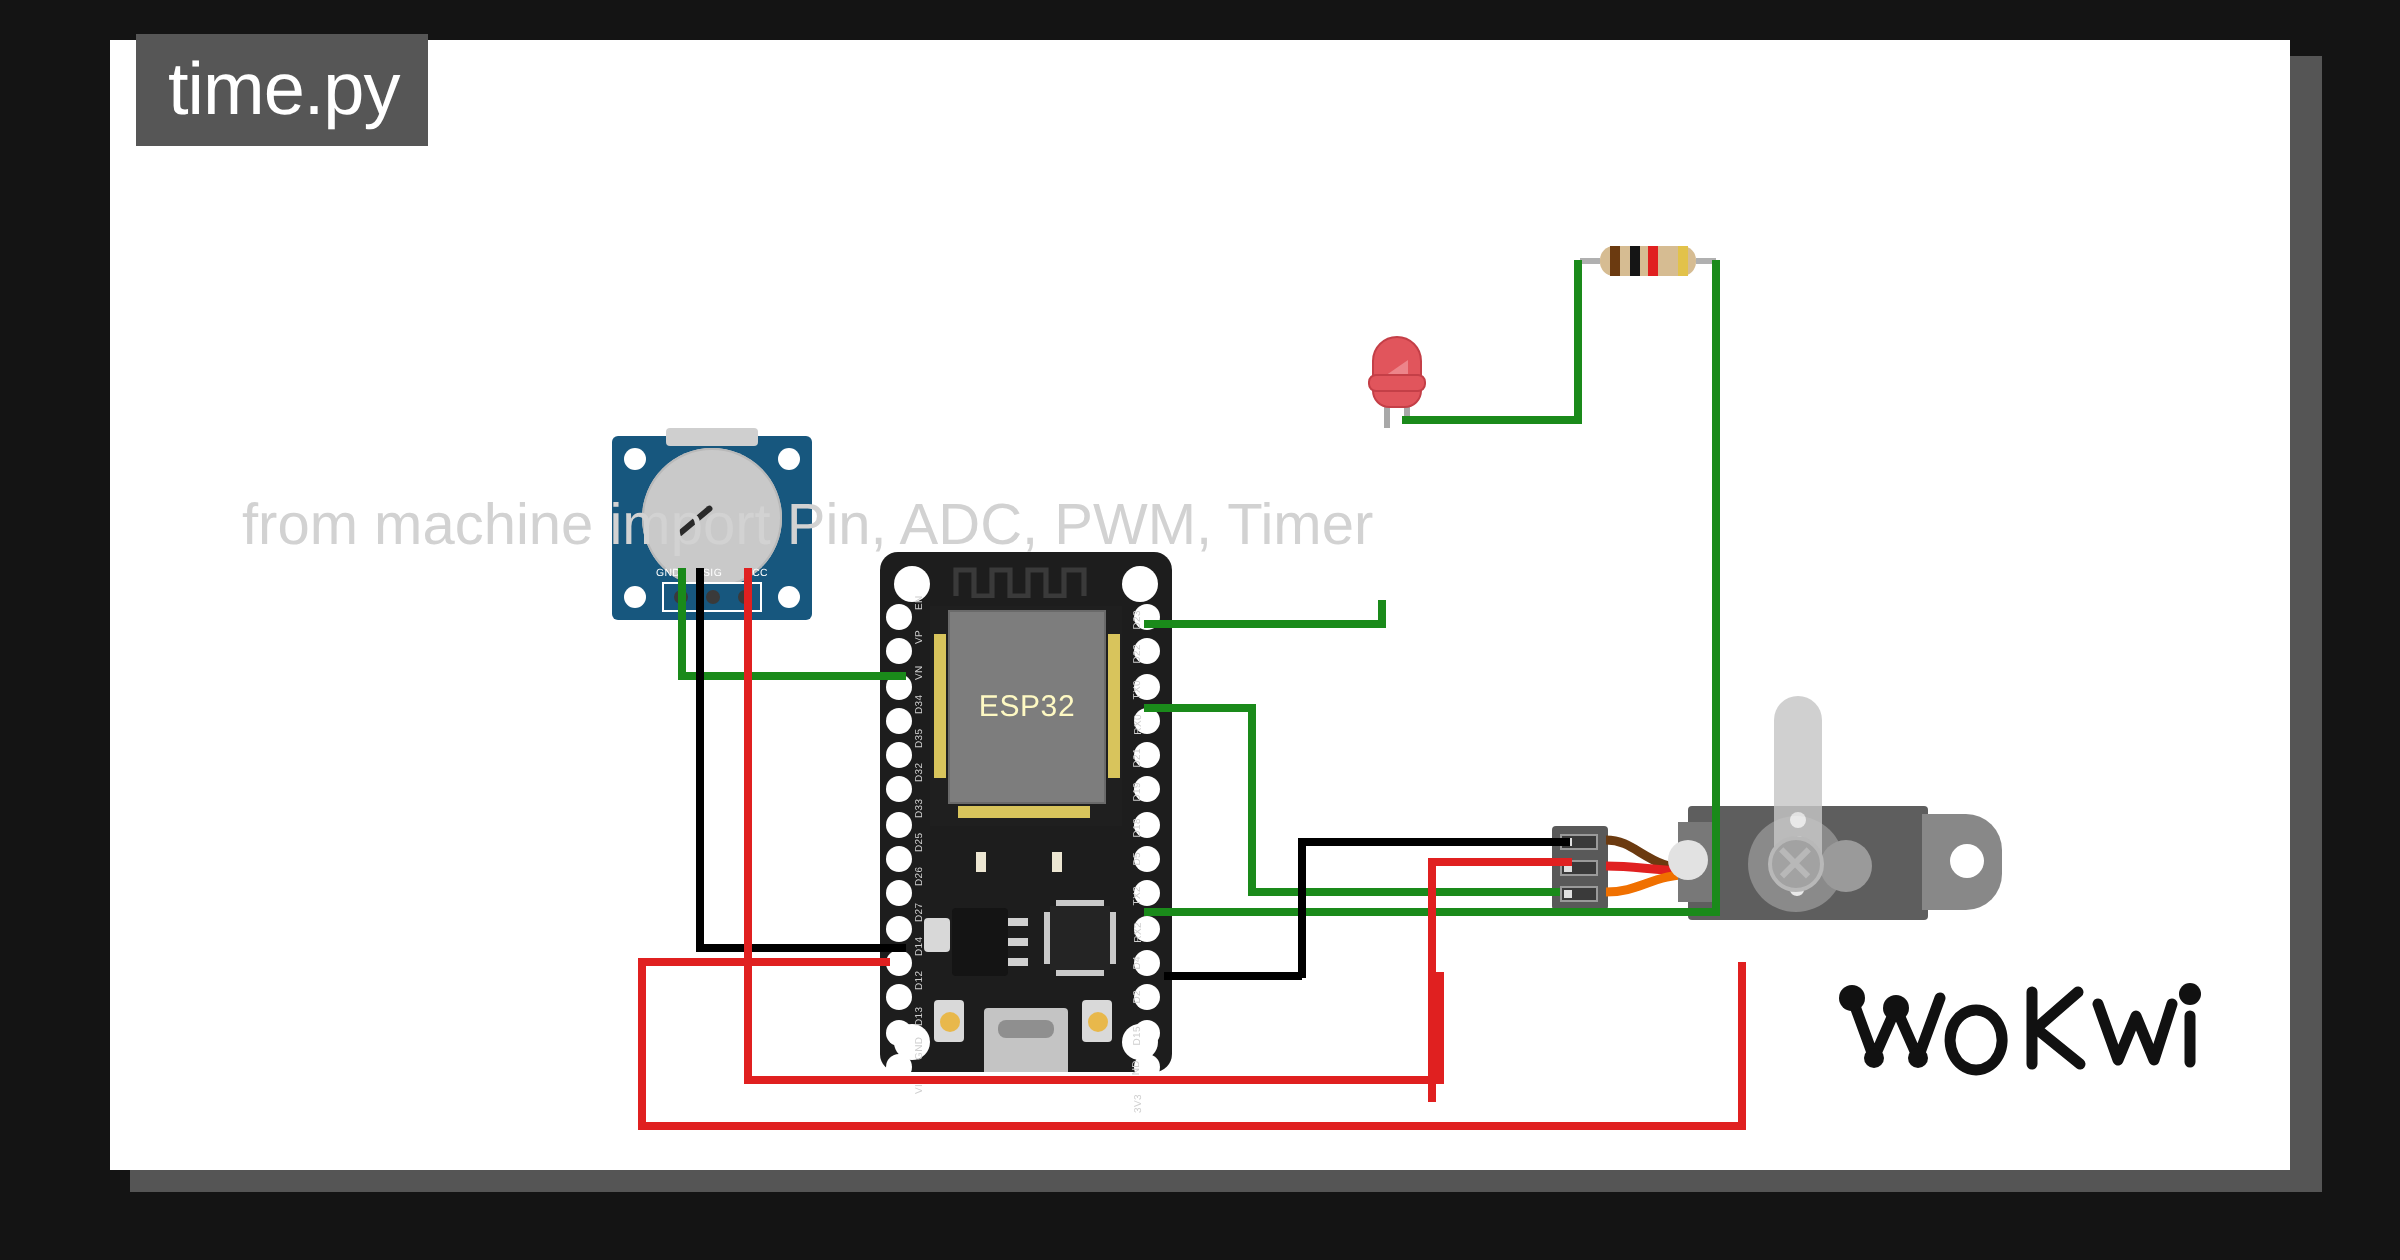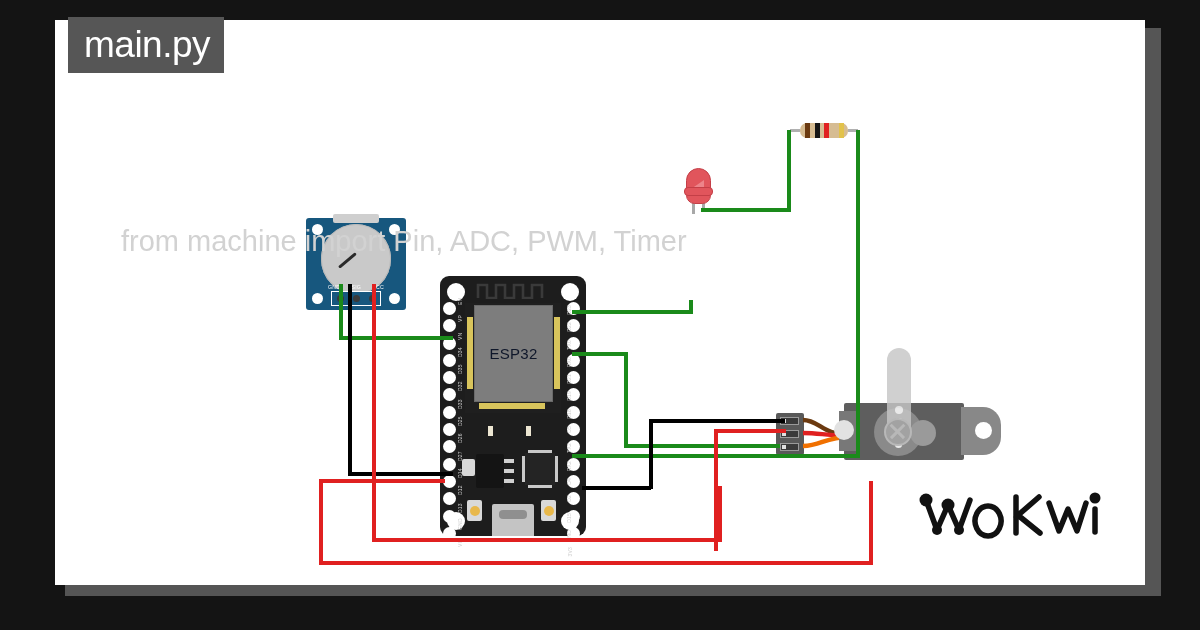--- a/index.html
+++ b/index.html
@@ -43,21 +43,21 @@
   .code-layer {
     position: absolute; left: 66px; top: 100px;
     width: 700px;
     color: #d2d2d2;
     font-size: 29px;
     line-height: 48.5px;
     white-space: pre;
     z-index: 1;
     pointer-events: none;
   }
-  .code-line { height: 48.5px; }
+  .code-line { height: 48.5px; margin-top: 22px; }
   .code-line.blank { color: transparent; }
 
   
   .wokwi-logo {
     position: absolute; right: 42px; bottom: 42px;
     z-index: 30;
   }
 
   
   .diagram { position: absolute; inset: 0; z-index: 10; }
@@ -133,21 +133,21 @@
     position: absolute; left: 25px; top: 27px;
     width: 96px; height: 110px;
     background: #1f1f1f;
   }
   .esp .shield {
     position: absolute; left: 9px; top: 2px;
     width: 79px; height: 97px;
     background: #7d7d7d;
     border: 1px solid #6a6a6a;
     display: flex; align-items: center; justify-content: center;
-    color: #0f172a; font-size: 15px; letter-spacing: .3px;
+    color: #fef9c3; font-size: 15px; letter-spacing: .3px;
   }
   .esp .modpins { position: absolute; background: #d8c45c; }
 
   .esp .pinrow { position: absolute; top: 26px; width: 16px; }
   .esp .pinrow.left  { left: 3px; }
   .esp .pinrow.right { right: 3px; }
   .esp .pin {
     position: relative; width: 13px; height: 13px;
     background: #ffffff; border-radius: 50%;
     margin-bottom: 4.3px;
@@ -629,15 +629,15 @@
         <div class="h" style="top:94px; width:7px; height:6px;"></div>
       </div>
       <div class="hub">
         <div class="x1"></div>
         <div class="x2"></div>
       </div>
     </div>
 
   </div>
 
-  <div class="file-tab">main.py</div>
+  <div class="file-tab">time.py</div>
 
 </div>
 
 </body></html>

